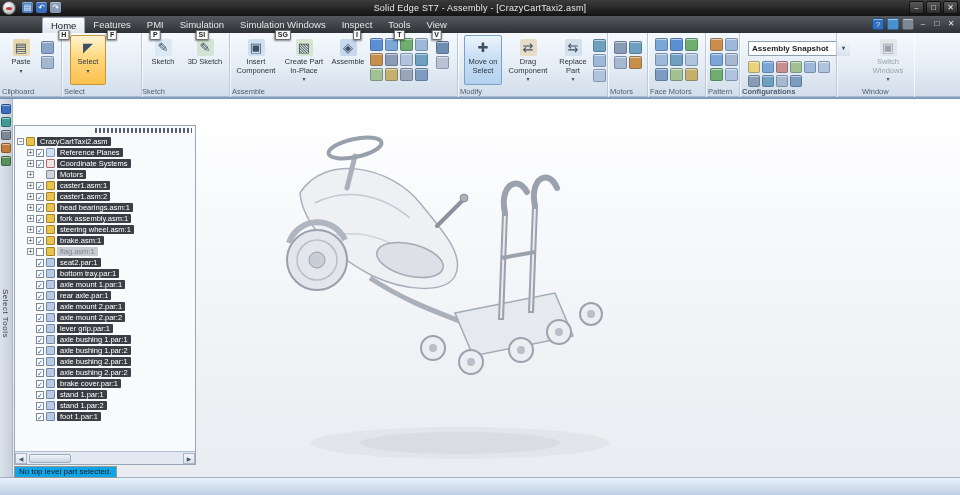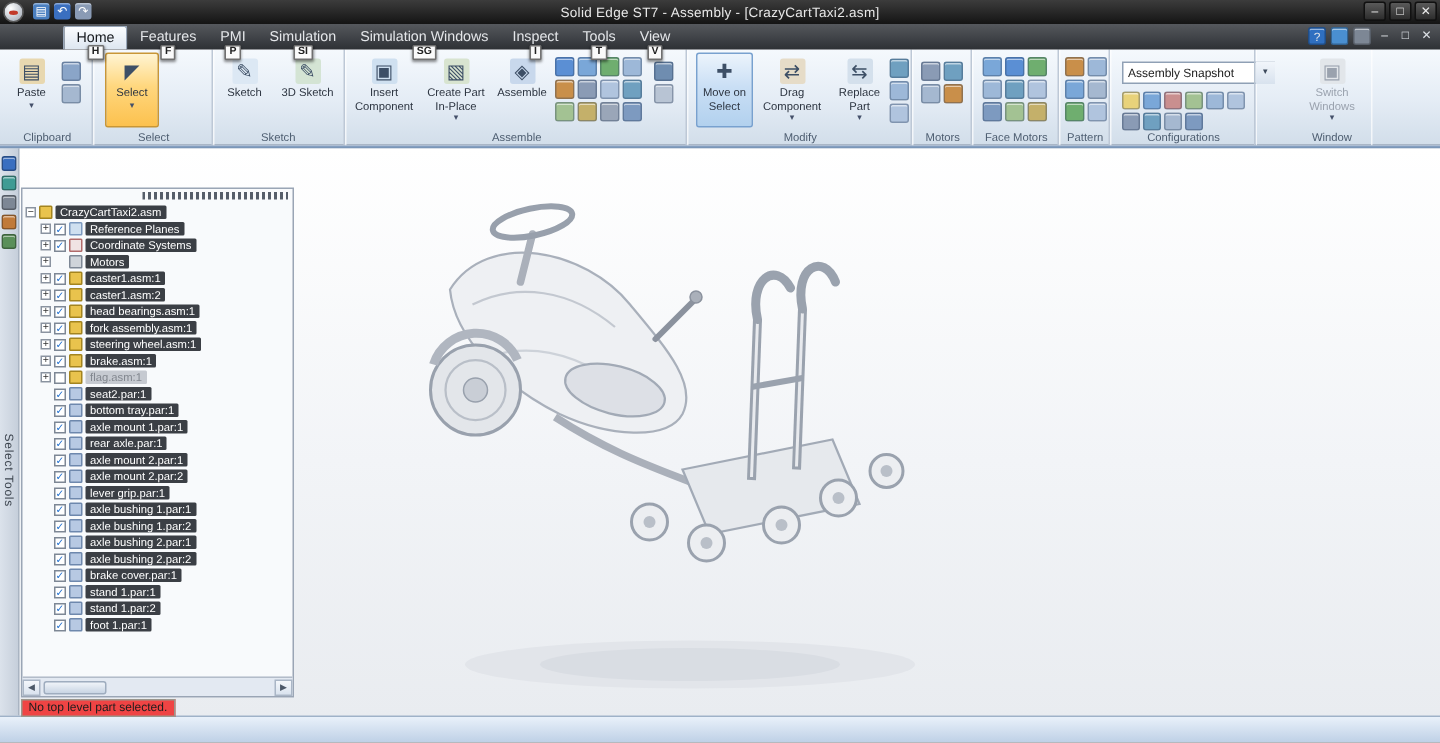--- a/index.html
+++ b/index.html
@@ -35,21 +35,21 @@
   .trIcons { position:absolute; right:3px; top:2px; display:flex; gap:3px; align-items:center; }
   .cbtn { width:12px; height:12px; font-size:8px; line-height:12px; text-align:center; color:#dfe3e8;
     border-radius:2px; }
   .cbtn.colored { box-shadow:inset 0 1px rgba(255,255,255,.5); border:1px solid rgba(0,0,0,.3); }
 
   
   .ribbon { position:absolute; left:0; top:33px; width:960px; height:64px;
     background:linear-gradient(#f5f9fd,#e4ecf5 55%,#d2deea); border-bottom:1px solid #a9b6c6; }
   .group { position:absolute; top:0; height:64px; border-right:1px solid #bdc8d6;
     box-shadow:1px 0 0 rgba(255,255,255,.7); }
-  .glabel { position:absolute; left:0; right:0; bottom:1px; text-align:center; font-size:7.5px;
+  .glabel { position:absolute; left:0; right:0; bottom:1px; font-size:7.5px;
     color:#4d5d70; white-space:nowrap; }
   .bbtn { position:absolute; display:flex; flex-direction:column; align-items:center;
     padding-top:3px; font-size:7.5px; color:#2c3440; text-align:center; line-height:1.15;
     border:1px solid transparent; border-radius:2px; }
   .bbtn .bic { width:17px; height:17px; margin-bottom:2px; border-radius:2px; font-size:13px;
     line-height:17px; text-align:center; color:#3d4f66; }
   .bbtn .dd { font-size:6px; color:#44506a; margin-top:1px; }
   .bbtn.sel-orange { background:linear-gradient(#fff4d2,#ffd77e 45%,#fcc14e); border-color:#c89636; }
   .bbtn.sel-blue { background:linear-gradient(#ecf4fc,#cadff5 45%,#b2d1ee); border-color:#78a1cf; }
   .bbtn.disabled { color:#9aa2ae; }
@@ -102,21 +102,21 @@
   .trow.dim .tlabel { background:#c6cad1; color:#82878f; }
   .pfhscroll { position:absolute; left:0; right:0; bottom:0; height:13px; background:#e3e9f2;
     border-top:1px solid #b3bcc9; display:flex; align-items:center; }
   .sarrow { flex:none; width:12px; height:11px; font-size:6px; line-height:11px; text-align:center;
     color:#4c5868; background:linear-gradient(#f4f7fb,#d9e2ee); border:1px solid #aab6c6; }
   .sthumb { flex:none; width:42px; height:9px; margin-left:2px; background:linear-gradient(#f0f4f9,#c9d5e4);
     border:1px solid #9fadbf; border-radius:2px; }
   .strack { flex:1; }
 
   
-  .statuschip { position:absolute; left:14px; top:466px; background:#ef4444; border:1px solid #9a968c;
+  .statuschip { position:absolute; left:14px; top:466px; background:#0ea5e9; border:1px solid #9a968c;
     font-size:8px; line-height:10px; padding:0 4px; color:#1d1d1d; z-index:5; }
   .bottombar { position:absolute; left:0; top:477px; width:960px; height:18px;
     background:linear-gradient(#e9f1fa,#bed0e6); border-top:1px solid #9fb2c8; }
 </style>
 </head>
 <body>
 
 <div id="win">
 
   <div class="titlebar">
@@ -283,21 +283,21 @@
           <span class="sic" style="background: rgb(201, 143, 74);"></span>
           <span class="sic" style="background: rgb(157, 184, 216);"></span>
           <span class="sic" style="background: rgb(122, 167, 216);"></span>
           <span class="sic" style="background: rgb(165, 184, 208);"></span>
           <span class="sic" style="background: rgb(111, 174, 111);"></span>
           <span class="sic" style="background: rgb(176, 196, 222);"></span>
         </div>
       <div class="glabel">Pattern</div>
     </div>
 
-    <div class="group" style="left:742px;width:95px;">
+    <div class="group" style="left:742px;width:95px;font-weight:bold;">
       <div class="cfgfield">Assembly Snapshot</div>
       <div class="cfgarrow">▾</div>
       <div class="icongrid" style="left:6px;top:28px;width:92px;">
           <span class="sic sm" style="background: rgb(232, 210, 122);"></span>
           <span class="sic sm" style="background: rgb(122, 167, 216);"></span>
           <span class="sic sm" style="background: rgb(201, 143, 143);"></span>
           <span class="sic sm" style="background: rgb(163, 194, 147);"></span>
           <span class="sic sm" style="background: rgb(157, 184, 216);"></span>
           <span class="sic sm" style="background: rgb(176, 196, 222);"></span>
         </div>

